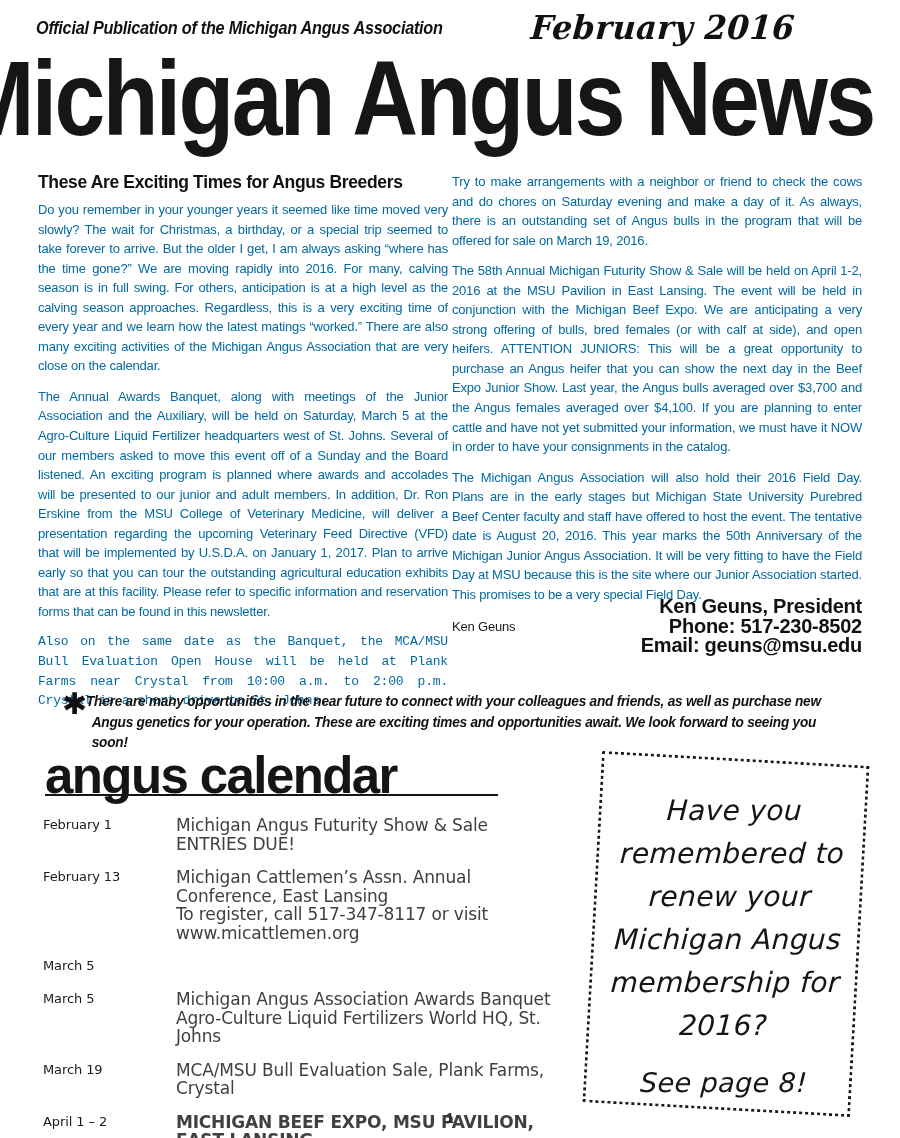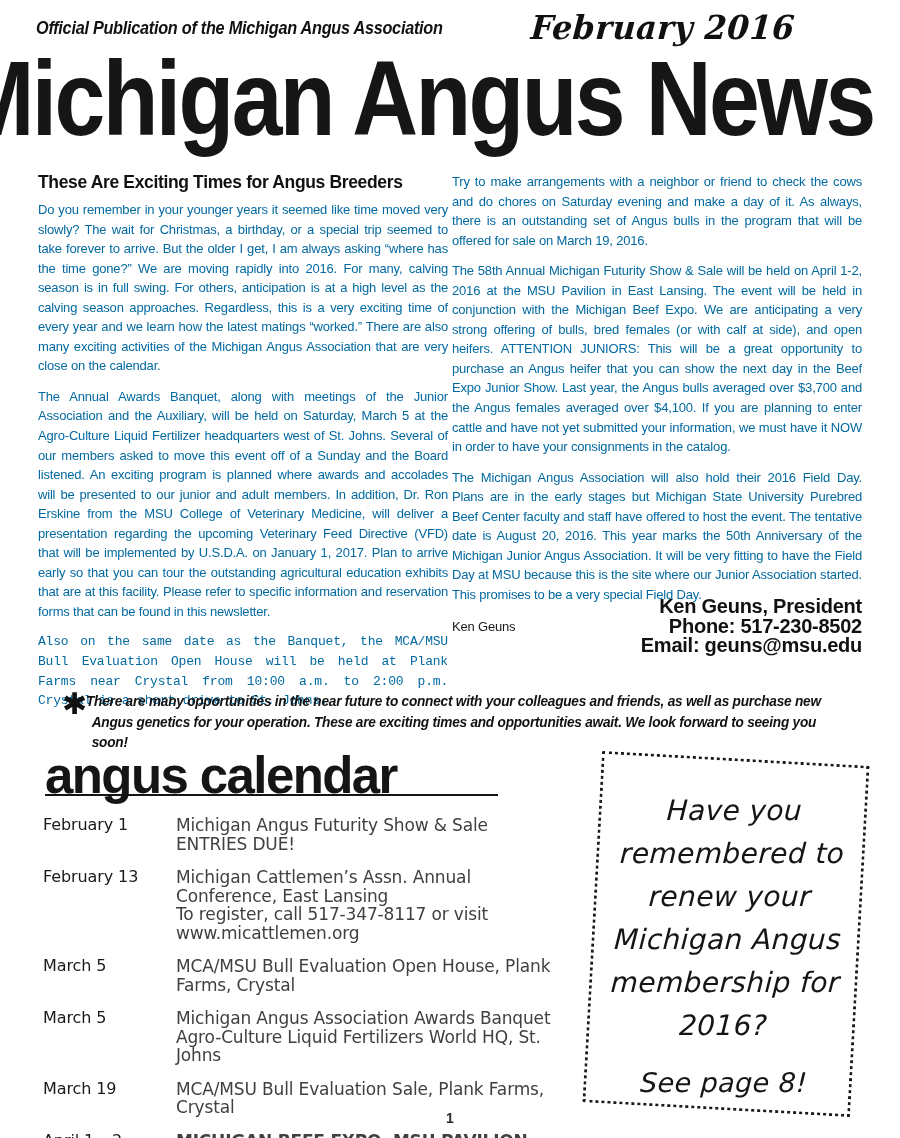--- a/index.html
+++ b/index.html
@@ -203,21 +203,21 @@
     margin-bottom: 15px;
     min-height: 18px;
   }
   .cal-row.tight { margin-bottom: 11px; }
   .cal-date {
     position: absolute;
     left: 43px;
     top: 0;
     width: 130px;
     font-family: "DejaVu Sans", sans-serif;
-    font-size: 16px;
+    font-size: 13px;
     line-height: 18.5px;
     letter-spacing: -0.1px;
     color: #1a1a1a;
   }
   .cal-desc {
     margin-left: 176px;
     font-family: "DejaVu Sans", sans-serif;
     font-size: 17px;
     line-height: 18.5px;
     letter-spacing: -0.15px;
@@ -341,23 +341,20 @@
       </div>
       <div class="cal-row">
         <div class="cal-date">February 13</div>
         <div class="cal-desc">
           <span class="sub">Michigan Cattlemen’s Assn. Annual Conference, East Lansing</span>
           <span class="sub">To register, call 517-347-8117 or visit www.micattlemen.org</span>
         </div>
       </div>
       <div class="cal-row">
         <div class="cal-date">March 5</div>
-        <div class="cal-desc">
-          <span class="sub">MCA/MSU Bull Evaluation Open House, Plank Farms, Crystal</span>
-        </div>
       </div>
       <div class="cal-row">
         <div class="cal-date">March 5</div>
         <div class="cal-desc">
           <span class="sub">Michigan Angus Association Awards Banquet</span>
           <span class="sub">Agro-Culture Liquid Fertilizers World HQ, St. Johns</span>
         </div>
       </div>
       <div class="cal-row">
         <div class="cal-date">March 19</div>

